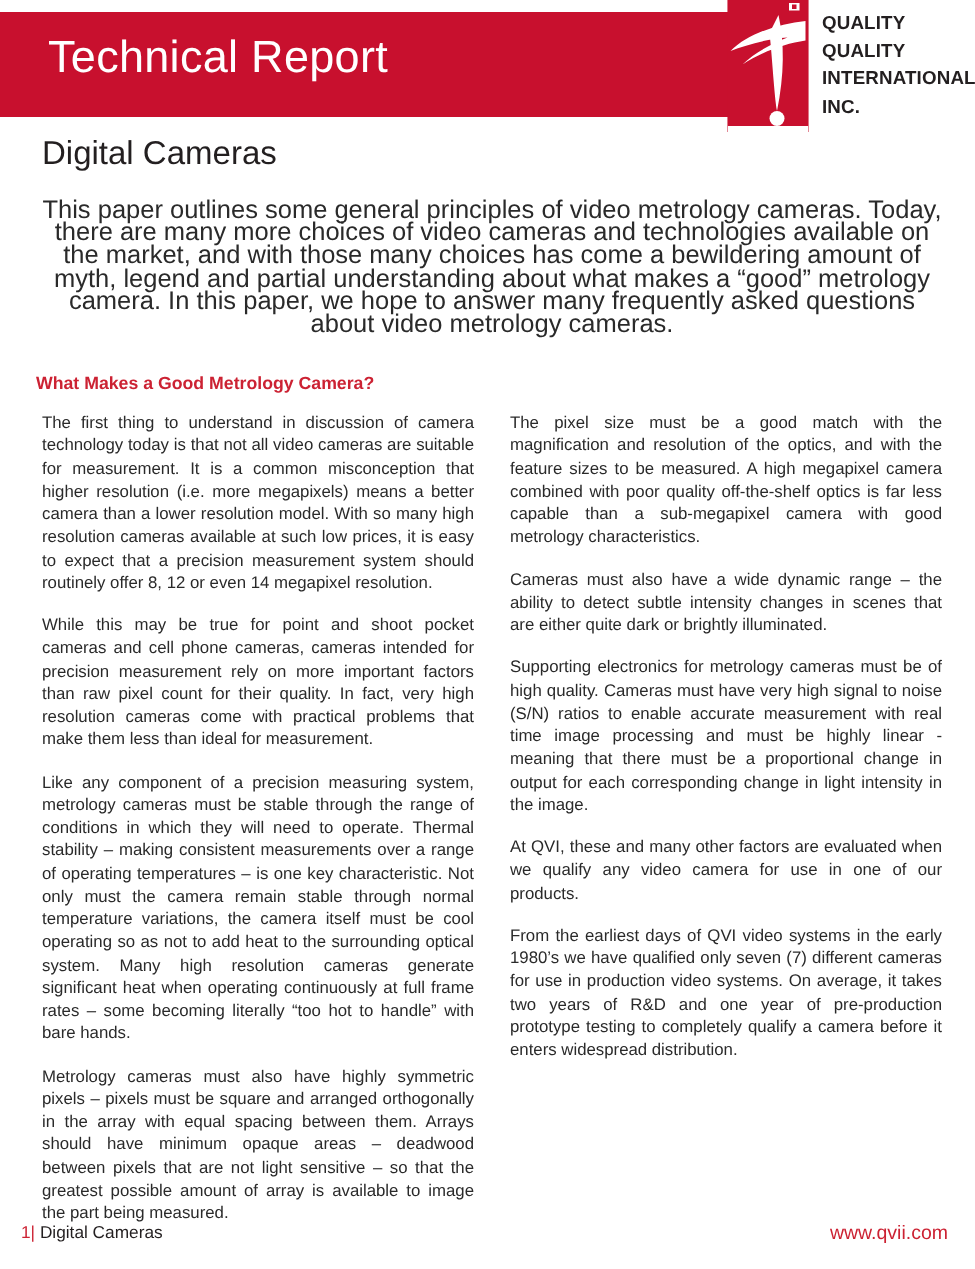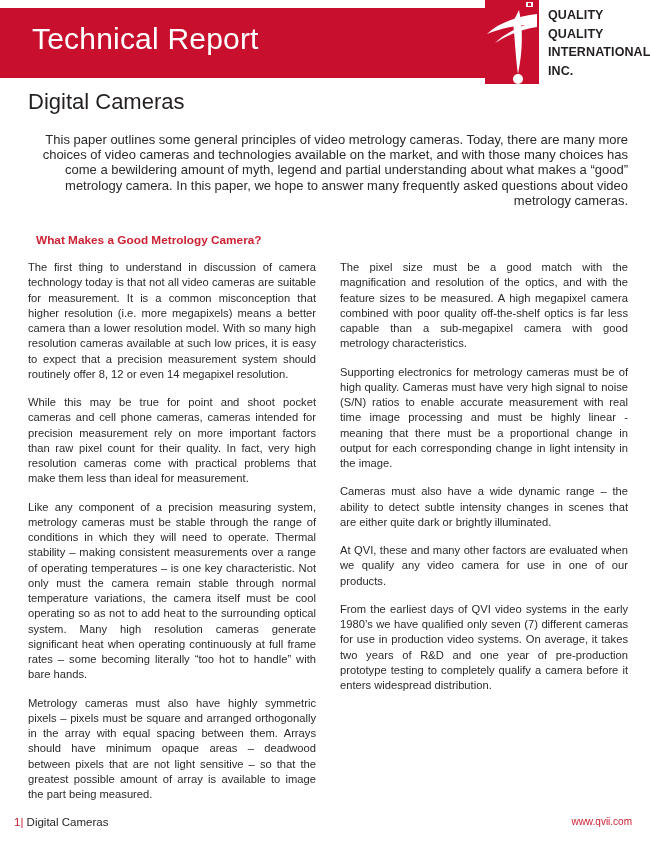--- a/index.html
+++ b/index.html
@@ -77,27 +77,27 @@
   .doc-title {
     margin: 0;
     padding: 0 0 0 28px;
     font-size: 22px;
     font-weight: normal;
     color: #231f20;
     line-height: 28px;
   }
   .intro {
     margin: 16px 22px 0 28px;
-    font-size: 13px;
+    font-size: 17px;
     line-height: 15.2px;
     color: #2a2a2a;
-    text-align: right;
+    text-align: center;
   }
   .section-heading {
-    margin: 24px 0 0 36px;
+    margin: 24px 0 0 24px;
     font-size: 11.8px;
     font-weight: bold;
     color: #c03;
     color: #cc2233;
     line-height: 16px;
   }
 
   .columns {
     margin: 12px 22px 1px 28px;
     display: flex;
@@ -136,21 +136,21 @@
     line-height: 20px;
     white-space: nowrap;
   }
   .footer-page {
     color: #cc2233;
   }
   .footer-right {
     position: absolute;
     right: 18px;
     top: 0;
-    font-size: 10px;
+    font-size: 13px;
     color: #cc2233;
     line-height: 20px;
     white-space: nowrap;
   }
 </style>
 </head>
 <body>
 
 <div class="header">
 
@@ -194,22 +194,22 @@
 
     <div class="col">
       <p>The first thing to understand in discussion of camera technology today is that not all video cameras are suitable for measurement. It is a common misconception that higher resolution (i.e. more megapixels) means a better camera than a lower resolution model. With so many high resolution cameras available at such low prices, it is easy to expect that a precision measurement system should routinely offer 8, 12 or even 14 megapixel resolution.</p>
       <p>While this may be true for point and shoot pocket cameras and cell phone cameras, cameras intended for precision measurement rely on more important factors than raw pixel count for their quality. In fact, very high resolution cameras come with practical problems that make them less than ideal for measurement.</p>
       <p>Like any component of a precision measuring system, metrology cameras must be stable through the range of conditions in which they will need to operate. Thermal stability – making consistent measurements over a range of operating temperatures – is one key characteristic. Not only must the camera remain stable through normal temperature variations, the camera itself must be cool operating so as not to add heat to the surrounding optical system. Many high resolution cameras generate significant heat when operating continuously at full frame rates – some becoming literally “too hot to handle” with bare hands.</p>
       <p>Metrology cameras must also have highly symmetric pixels – pixels must be square and arranged orthogonally in the array with equal spacing between them. Arrays should have minimum opaque areas – deadwood between pixels that are not light sensitive – so that the greatest possible amount of array is available to image the part being measured.</p>
     </div>
 
     <div class="col">
       <p>The pixel size must be a good match with the magnification and resolution of the optics, and with the feature sizes to be measured. A high megapixel camera combined with poor quality off-the-shelf optics is far less capable than a sub-megapixel camera with good metrology characteristics.</p>
+      <p>Cameras must also have a wide dynamic range – the ability to detect subtle intensity changes in scenes that are either quite dark or brightly illuminated.</p>
       <p>Supporting electronics for metrology cameras must be of high quality. Cameras must have very high signal to noise (S/N) ratios to enable accurate measurement with real time image processing and must be highly linear - meaning that there must be a proportional change in output for each corresponding change in light intensity in the image.</p>
-      <p>Cameras must also have a wide dynamic range – the ability to detect subtle intensity changes in scenes that are either quite dark or brightly illuminated.</p>
       <p>At QVI, these and many other factors are evaluated when we qualify any video camera for use in one of our products.</p>
       <p>From the earliest days of QVI video systems in the early 1980’s we have qualified only seven (7) different cameras for use in production video systems. On average, it takes two years of R&amp;D and one year of pre-production prototype testing to completely qualify a camera before it enters widespread distribution.</p>
     </div>
 
   </div>
 </div>
 
 <div class="footer">
   <div class="footer-left">
     <span class="footer-page">1|</span>

